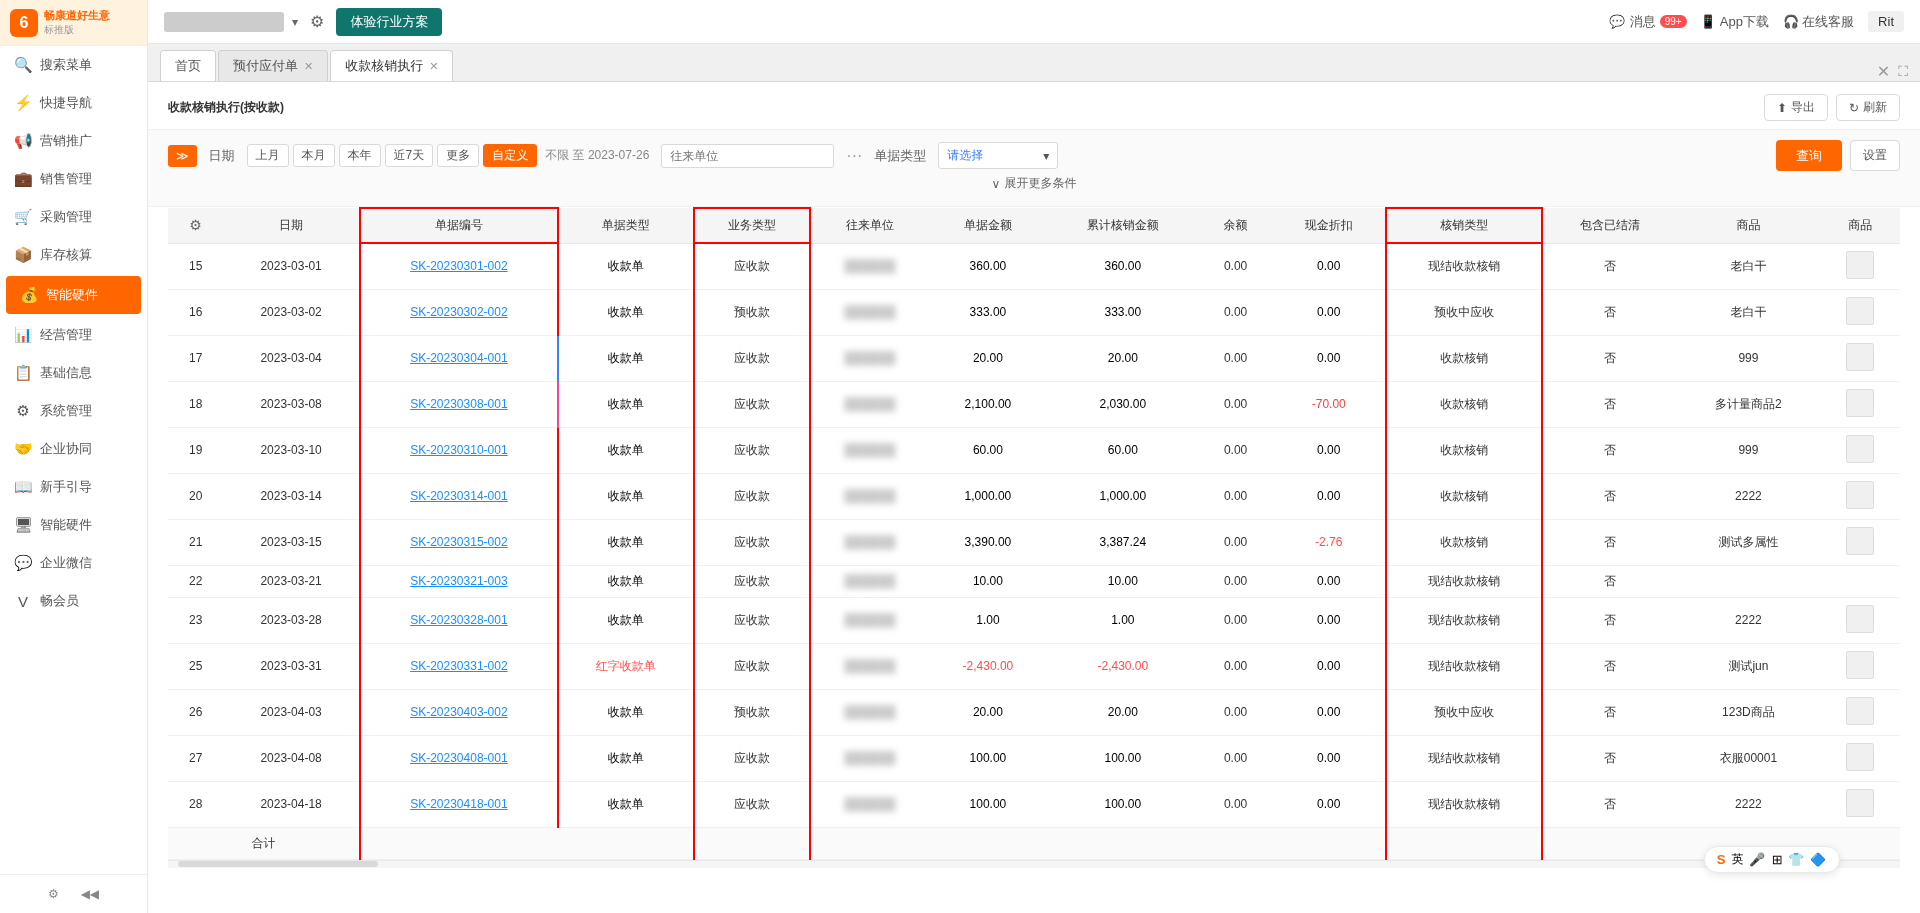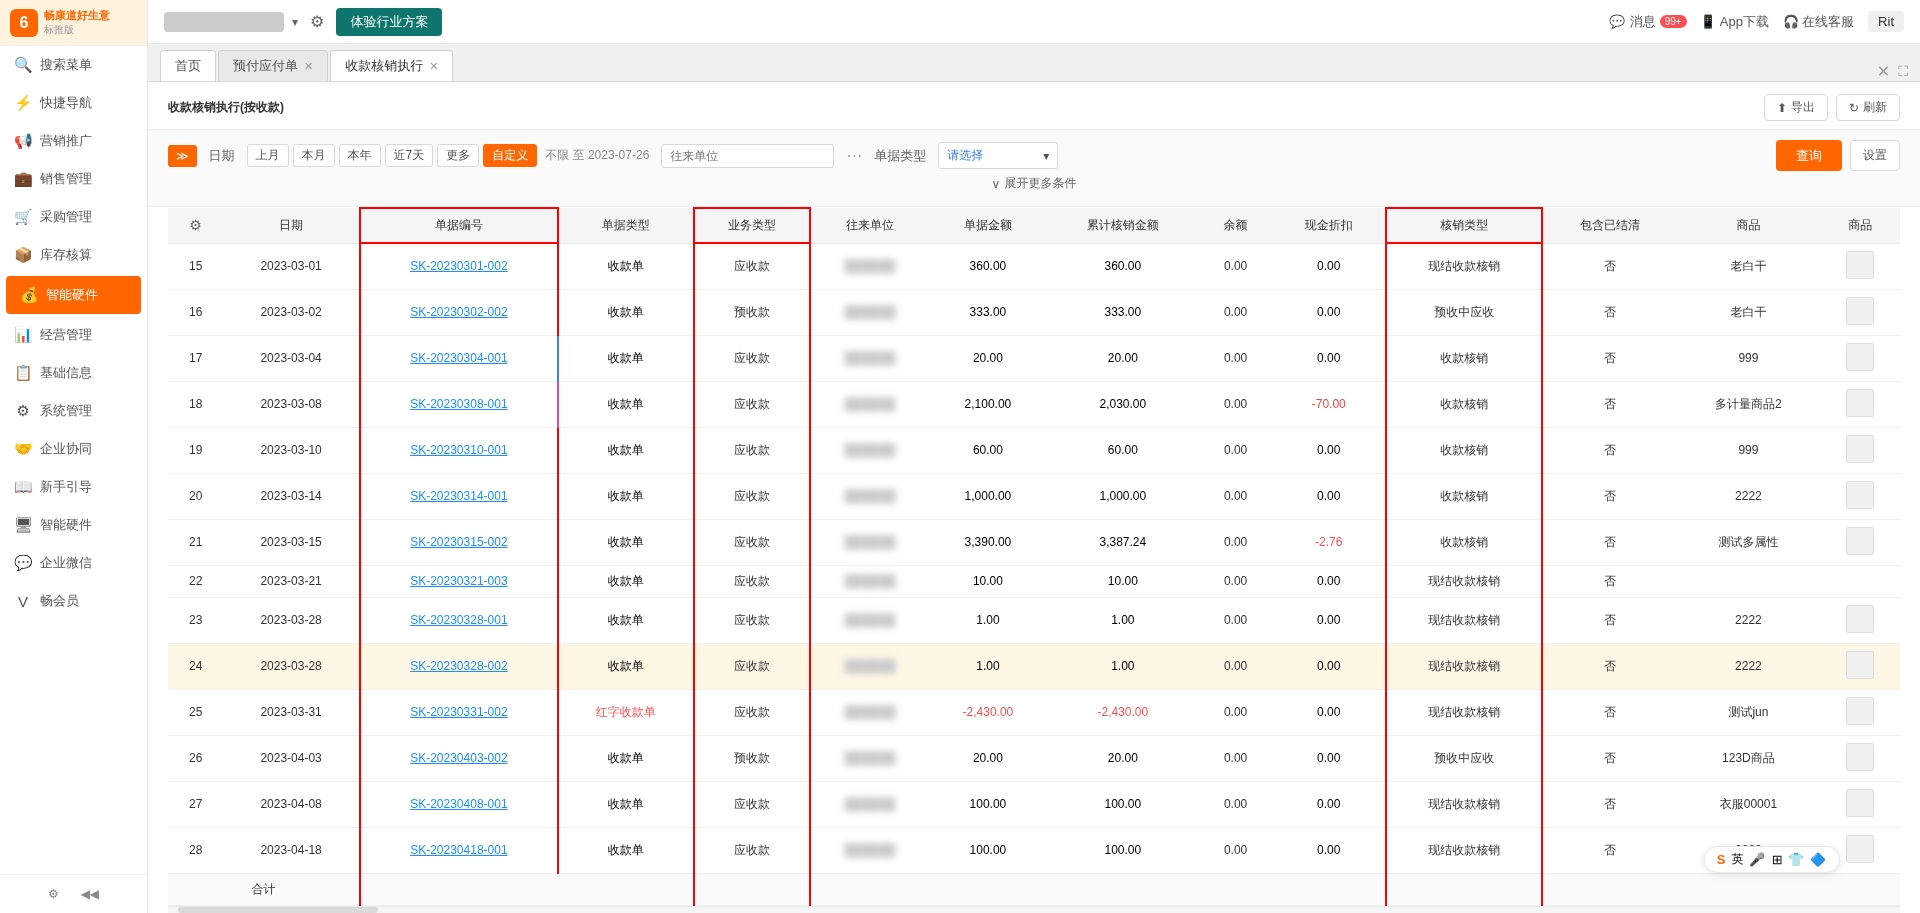--- a/index.html
+++ b/index.html
@@ -476,42 +476,20 @@
       <td style="color:inherit">1.00</td>
       <td>0.00</td>
       <td style="color:inherit">0.00</td>
       <td style="border-left:2px solid red;border-right:2px solid red;">现结收款核销</td>
       <td>否</td>
       <td>2222</td>
       <td>
         <div class="thumb"></div>
       </td>
     </tr>
-              <tr class="highlighted">
-      <td>24</td>
-      <td>2023-03-28</td>
-      <td style="border-left:2px solid red;border-right:2px solid red;">
-        <a class="link">SK-20230328-002</a>
-      </td>
-      <td style="color:inherit">收款单</td>
-      <td style="border-left:2px solid red;border-right:2px solid red;">应收款</td>
-      <td>
-        <span class="blurred">██████</span>
-      </td>
-      <td style="color:inherit">1.00</td>
-      <td style="color:inherit">1.00</td>
-      <td>0.00</td>
-      <td style="color:inherit">0.00</td>
-      <td style="border-left:2px solid red;border-right:2px solid red;">现结收款核销</td>
-      <td>否</td>
-      <td>2222</td>
-      <td>
-        <div class="thumb"></div>
-      </td>
-    </tr>
               <tr>
       <td>25</td>
       <td>2023-03-31</td>
       <td style="border-left:2px solid red;border-right:2px solid red;">
         <a class="link">SK-20230331-002</a>
       </td>
       <td style="color:#ff4d4f">红字收款单</td>
       <td style="border-left:2px solid red;border-right:2px solid red;">应收款</td>
       <td>
         <span class="blurred">██████</span>

